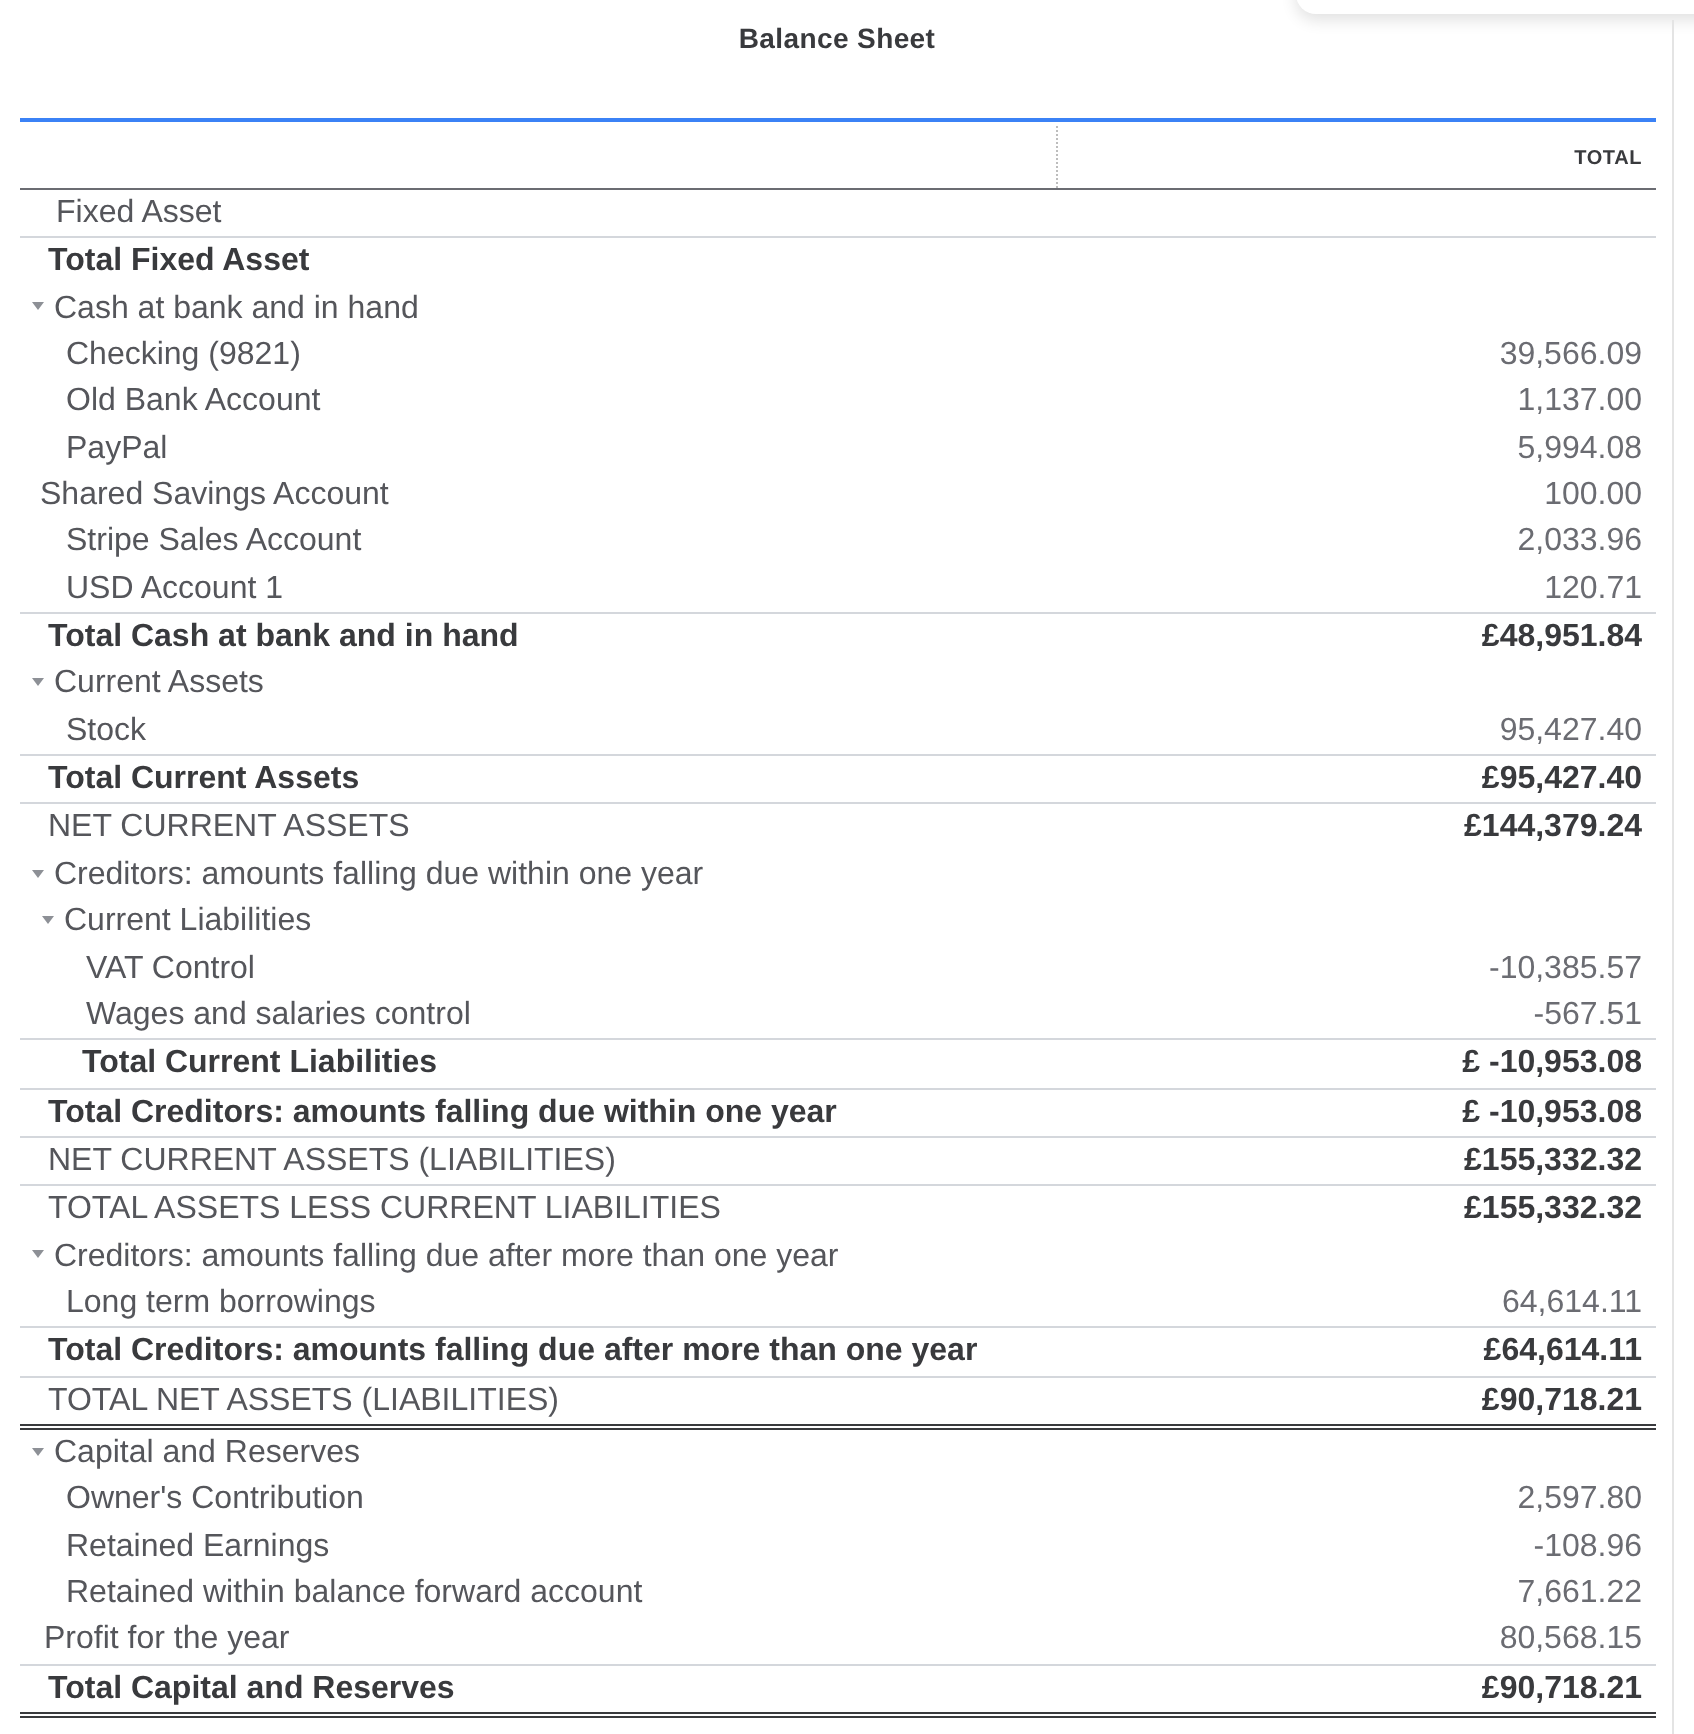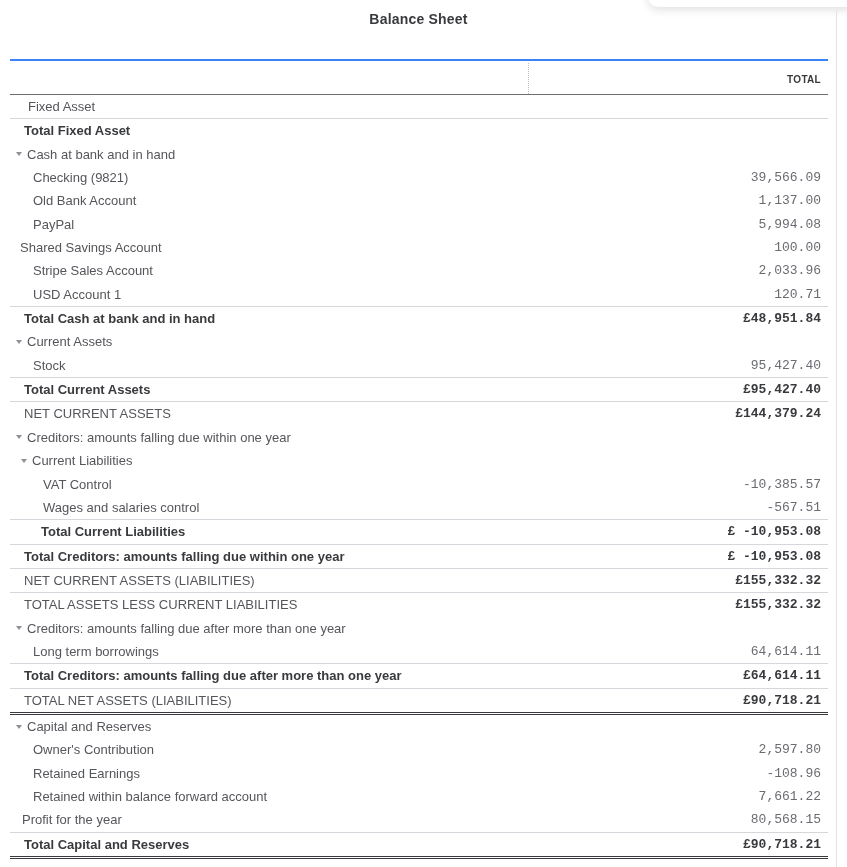--- a/index.html
+++ b/index.html
@@ -9,23 +9,23 @@
                 background: #fff; border-radius: 10px;
                 box-shadow: 0 3px 8px rgba(0,0,0,0.12); }
   .right-rule { position: absolute; left: 836px; top: 10px; width: 1px; height: 857px; background: #e4e4e4; }
   .header { position: absolute; left: 0; top: 11px; width: 837px; text-align: center; }
   .title { font-size: 14px; font-weight: bold; color: #393a3d; letter-spacing: 0.2px; line-height: 16px; }
   .subtitle { font-size: 12.5px; color: #6b6c72; line-height: 18px; }
   .table { position: absolute; left: 10px; top: 59px; width: 818px; }
   .thead { position: relative; height: 33px; border-top: 2px solid #3b82f6; border-bottom: 1px solid #6b6c72; }
   .thead .divider { position: absolute; left: 518px; top: 2px; bottom: 0; border-left: 1px dotted #bdbdbd; }
   .thead .col-total { position: absolute; right: 7px; top: 13px; font-size: 10px; font-weight: bold; color: #393a3d; letter-spacing: 0.3px; }
-  .row { position: relative; height: 23.35px; line-height: 23.35px; font-size: 13px; color: #55565b; white-space: nowrap; }
+  .row { position: relative; height: 23.35px; line-height: 23.35px; font-size: 16px; color: #55565b; white-space: nowrap; }
   .row .label { position: absolute; top: 0; }
-  .row .value { position: absolute; right: 7px; top: 0; color: #6b6c72; font-family: Liberation Mono, monospace; }
+  .row .value { position: absolute; right: 7px; top: 0; color: #6b6c72; }
   .row.total .label, .row.total .value { font-weight: bold; color: #393a3d; }
   .row.caps .value { font-weight: bold; color: #393a3d; }
   .row.bt { border-top: 1px solid #d4d7dc; }
   .row.dbl { border-bottom: 3px double #393a3d; }
   .caret { display: inline-block; width: 0; height: 0; border-left: 3px solid transparent; border-right: 3px solid transparent;
            border-top: 4px solid #8d9096; margin-right: 5px; vertical-align: middle; position: relative; top: -1px; }
 </style>
 </head>
 <body>
 

